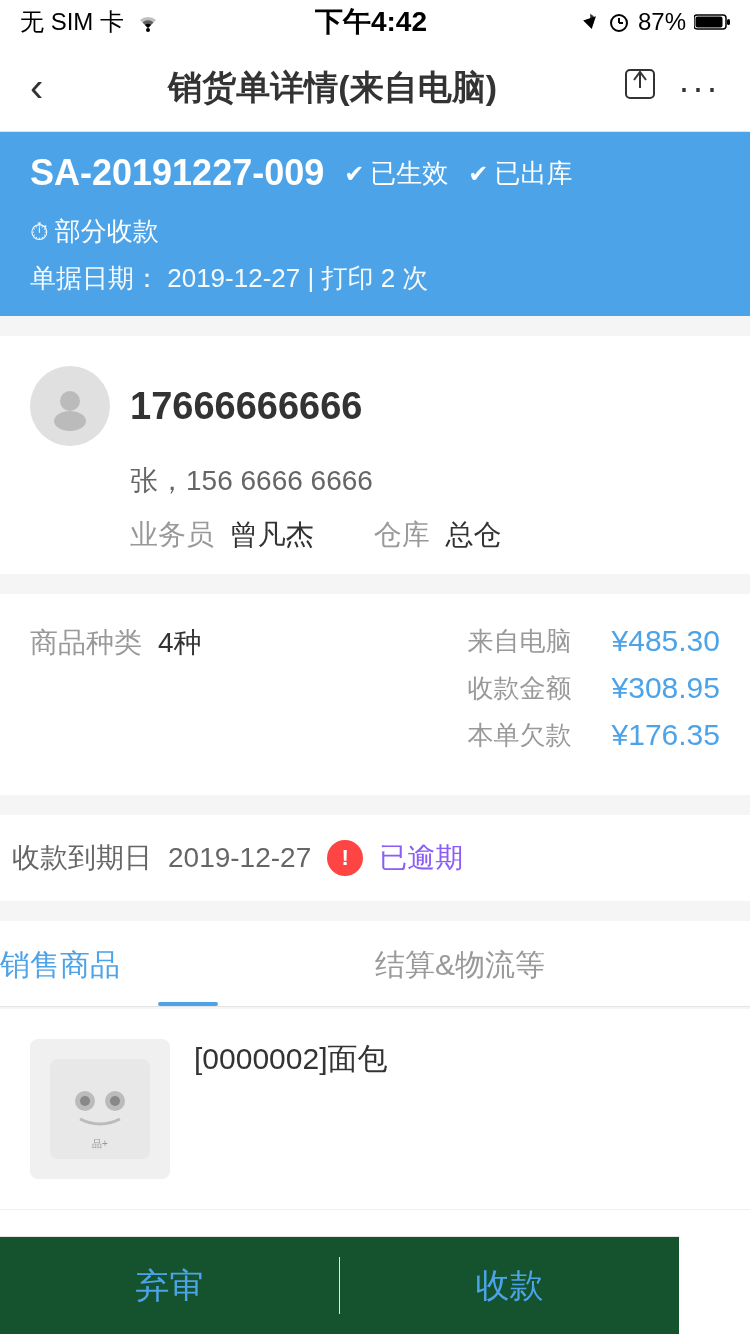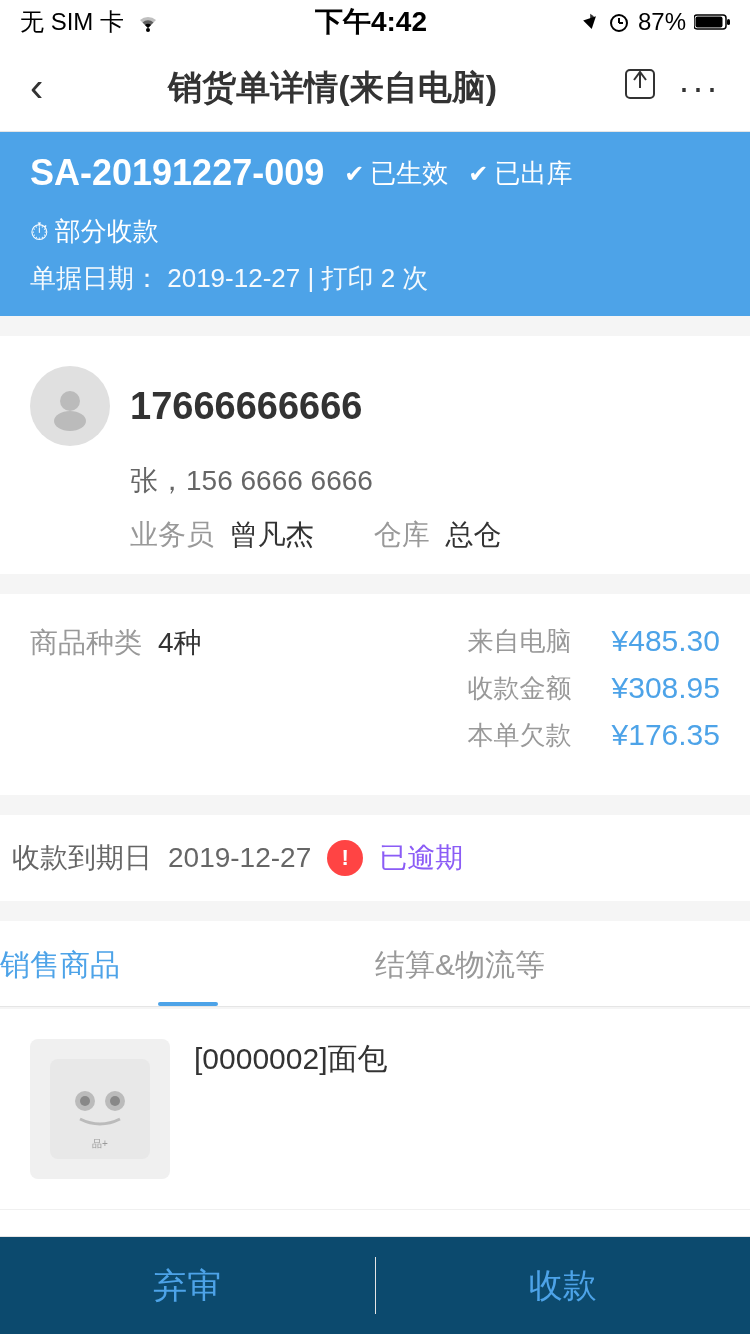--- a/index.html
+++ b/index.html
@@ -265,23 +265,23 @@
       font-size: 28px;
       color: #666;
     }
     .product-price .qty { color: #4da3e8; }
     .product-price .total { color: #4da3e8; font-weight: 500; }
 
     
     .bottom-bar {
       position: fixed;
       bottom: 0;
-      width: 750px;
+      width: 679px;
       height: 98px;
-      background: #0c4a6e;
+      background: #14532d;
       border-top: 1px solid #e5e5e5;
       display: flex;
     }
     .bottom-btn {
       flex: 1;
       display: flex;
       align-items: center;
       justify-content: center;
       font-size: 34px;
       cursor: pointer;

